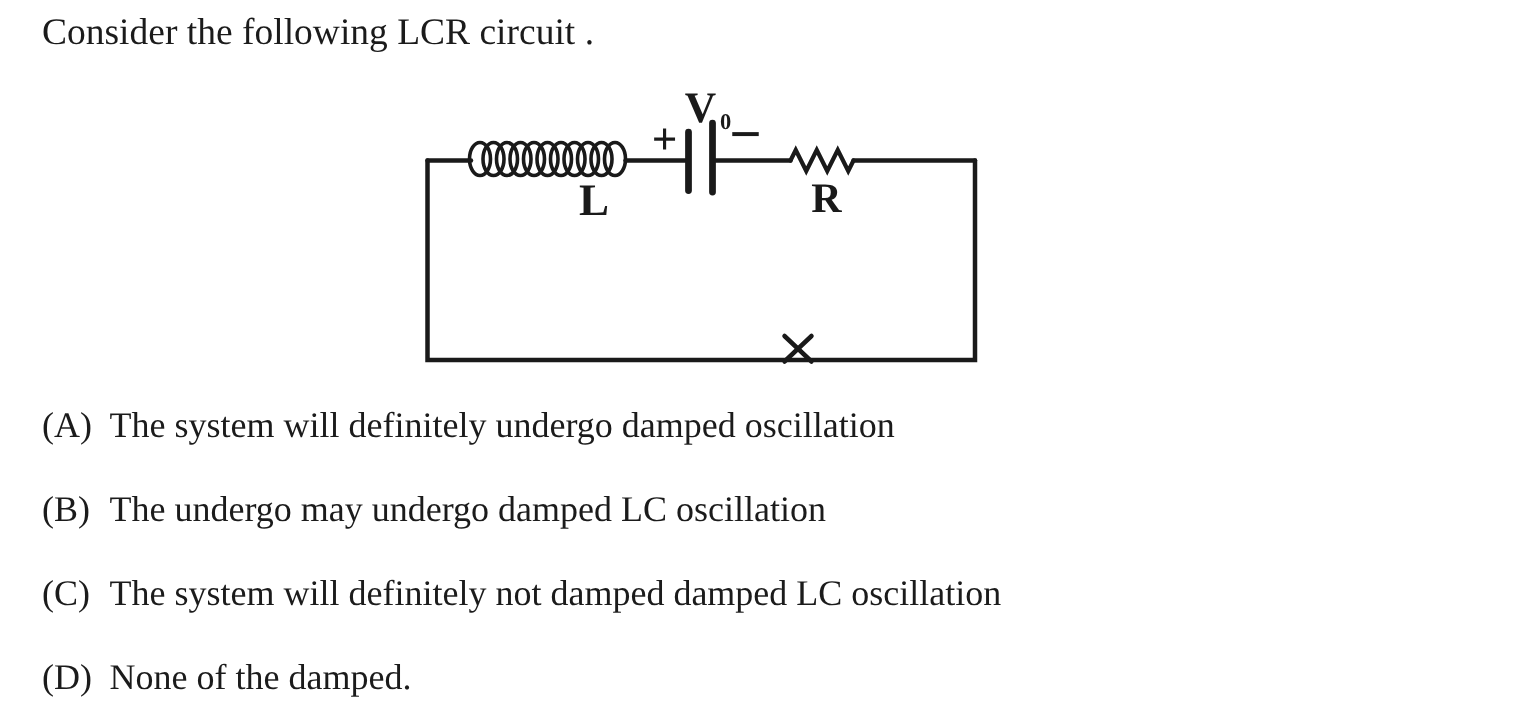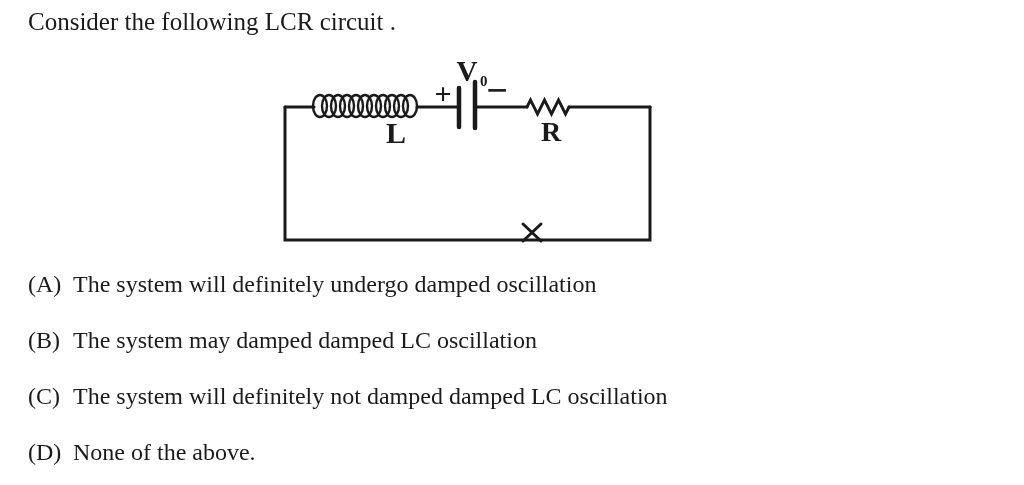--- a/index.html
+++ b/index.html
@@ -116,27 +116,27 @@
 
   <div class="options">
 
     <div class="option">
       <span class="opt-label">(A)</span>
       <span class="opt-text">The system will definitely undergo damped oscillation</span>
     </div>
 
     <div class="option">
       <span class="opt-label">(B)</span>
-      <span class="opt-text">The system may damped damped LC oscillation</span>
+      <span class="opt-text">The undergo may undergo damped LC oscillation</span>
     </div>
 
     <div class="option">
       <span class="opt-label">(C)</span>
       <span class="opt-text">The system will definitely not damped damped LC oscillation</span>
     </div>
 
     <div class="option">
       <span class="opt-label">(D)</span>
-      <span class="opt-text">None of the above.</span>
+      <span class="opt-text">None of the damped.</span>
     </div>
 
   </div>
 </div>
 
 </body></html>

